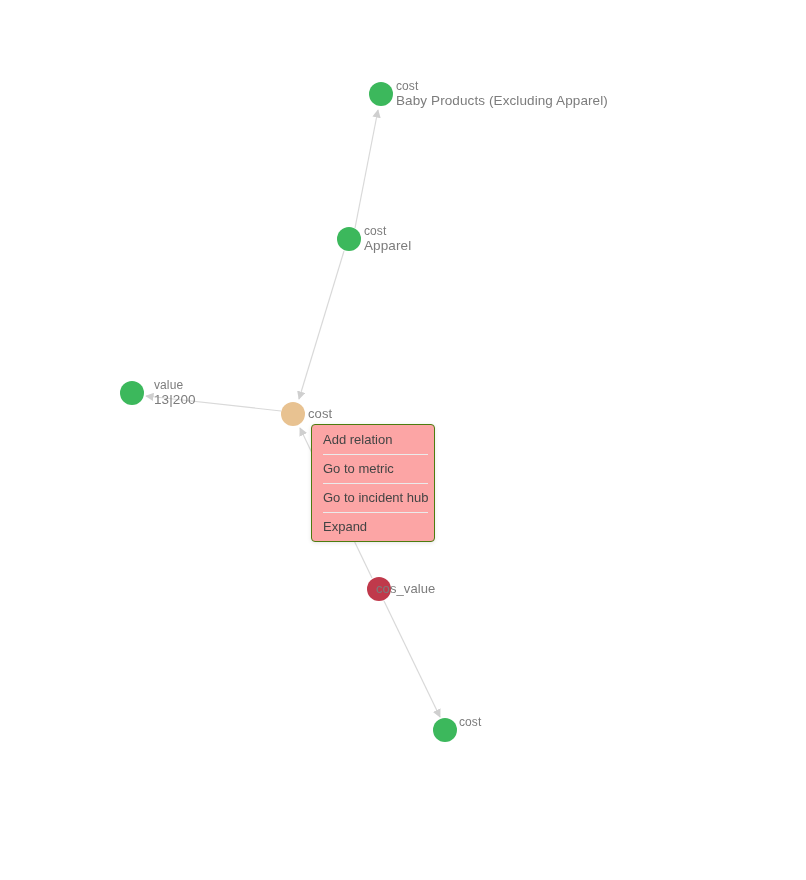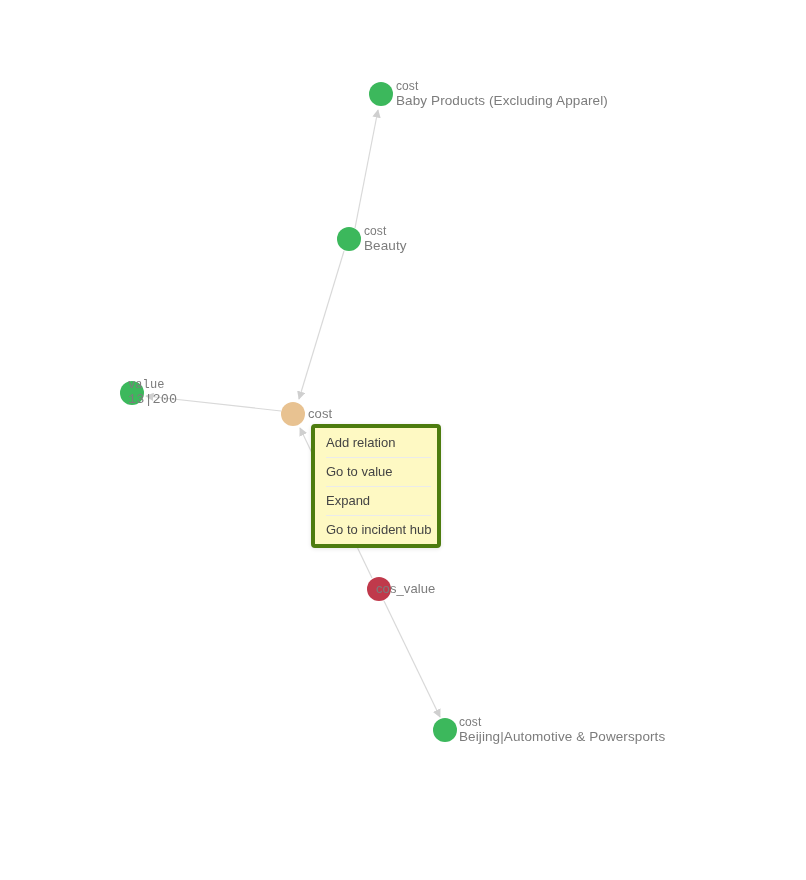--- a/index.html
+++ b/index.html
@@ -68,22 +68,22 @@
   .node-label.single .label-name {
     font-size: 13px;
   }
 
   
   #context-menu {
     position: absolute;
     left: 311px;
     top: 424px;
     width: 122px;
-    background: #fef9c3;
-    border: 4px solid #4d7c0f;
+    background: #fca5a5;
+    border: 1px solid #4d7c0f;
     border-radius: 4px;
     box-shadow: 0 1px 4px rgba(0,0,0,0.10);
     padding: 0;
     z-index: 50;
     overflow: hidden;
   }
   .menu-item {
     position: relative;
     height: 29px;
     line-height: 29px;
@@ -129,45 +129,44 @@
 
   <div class="graph-node" style="left:381px; top:94px; background:#3cb85c;"></div>
   <div class="node-label" style="left:396px; top:79px;">
     <span class="label-type">cost</span>
     <span class="label-name">Baby Products (Excluding Apparel)</span>
   </div>
 
   <div class="graph-node" style="left:349px; top:239px; background:#3cb85c;"></div>
   <div class="node-label" style="left:364px; top:224px;">
     <span class="label-type">cost</span>
-    <span class="label-name">Beauty</span>
+    <span class="label-name">Apparel</span>
   </div>
 
   <div class="graph-node" style="left:132px; top:393px; background:#3cb85c;"></div>
-  <div class="node-label" style="left:128px; top:378px;font-family:Liberation Mono, monospace;">
+  <div class="node-label" style="left:154px; top:378px;">
     <span class="label-type">value</span>
     <span class="label-name">13|200</span>
   </div>
 
   <div class="graph-node" style="left:293px; top:414px; background:#e8c291;"></div>
   <div class="node-label single" style="left:308px; top:406px;">
     <span class="label-name">cost</span>
   </div>
 
   <div class="graph-node" style="left:379px; top:589px; background:#c0394b;"></div>
   <div class="node-label single" style="left:376px; top:581px;">
     <span class="label-name">cos_value</span>
   </div>
 
   <div class="graph-node" style="left:445px; top:730px; background:#3cb85c;"></div>
   <div class="node-label" style="left:459px; top:715px;">
     <span class="label-type">cost</span>
-    <span class="label-name">Beijing|Automotive &amp; Powersports</span>
   </div>
 
   <div id="context-menu">
     <div class="menu-item">Add relation</div>
-    <div class="menu-item">Go to value</div>
+    <div class="menu-item">Go to metric</div>
+    <div class="menu-item">Go to incident hub</div>
     <div class="menu-item">Expand</div>
-    <div class="menu-item">Go to incident hub</div>
   </div>
 
 </div>
 
 </body></html>

